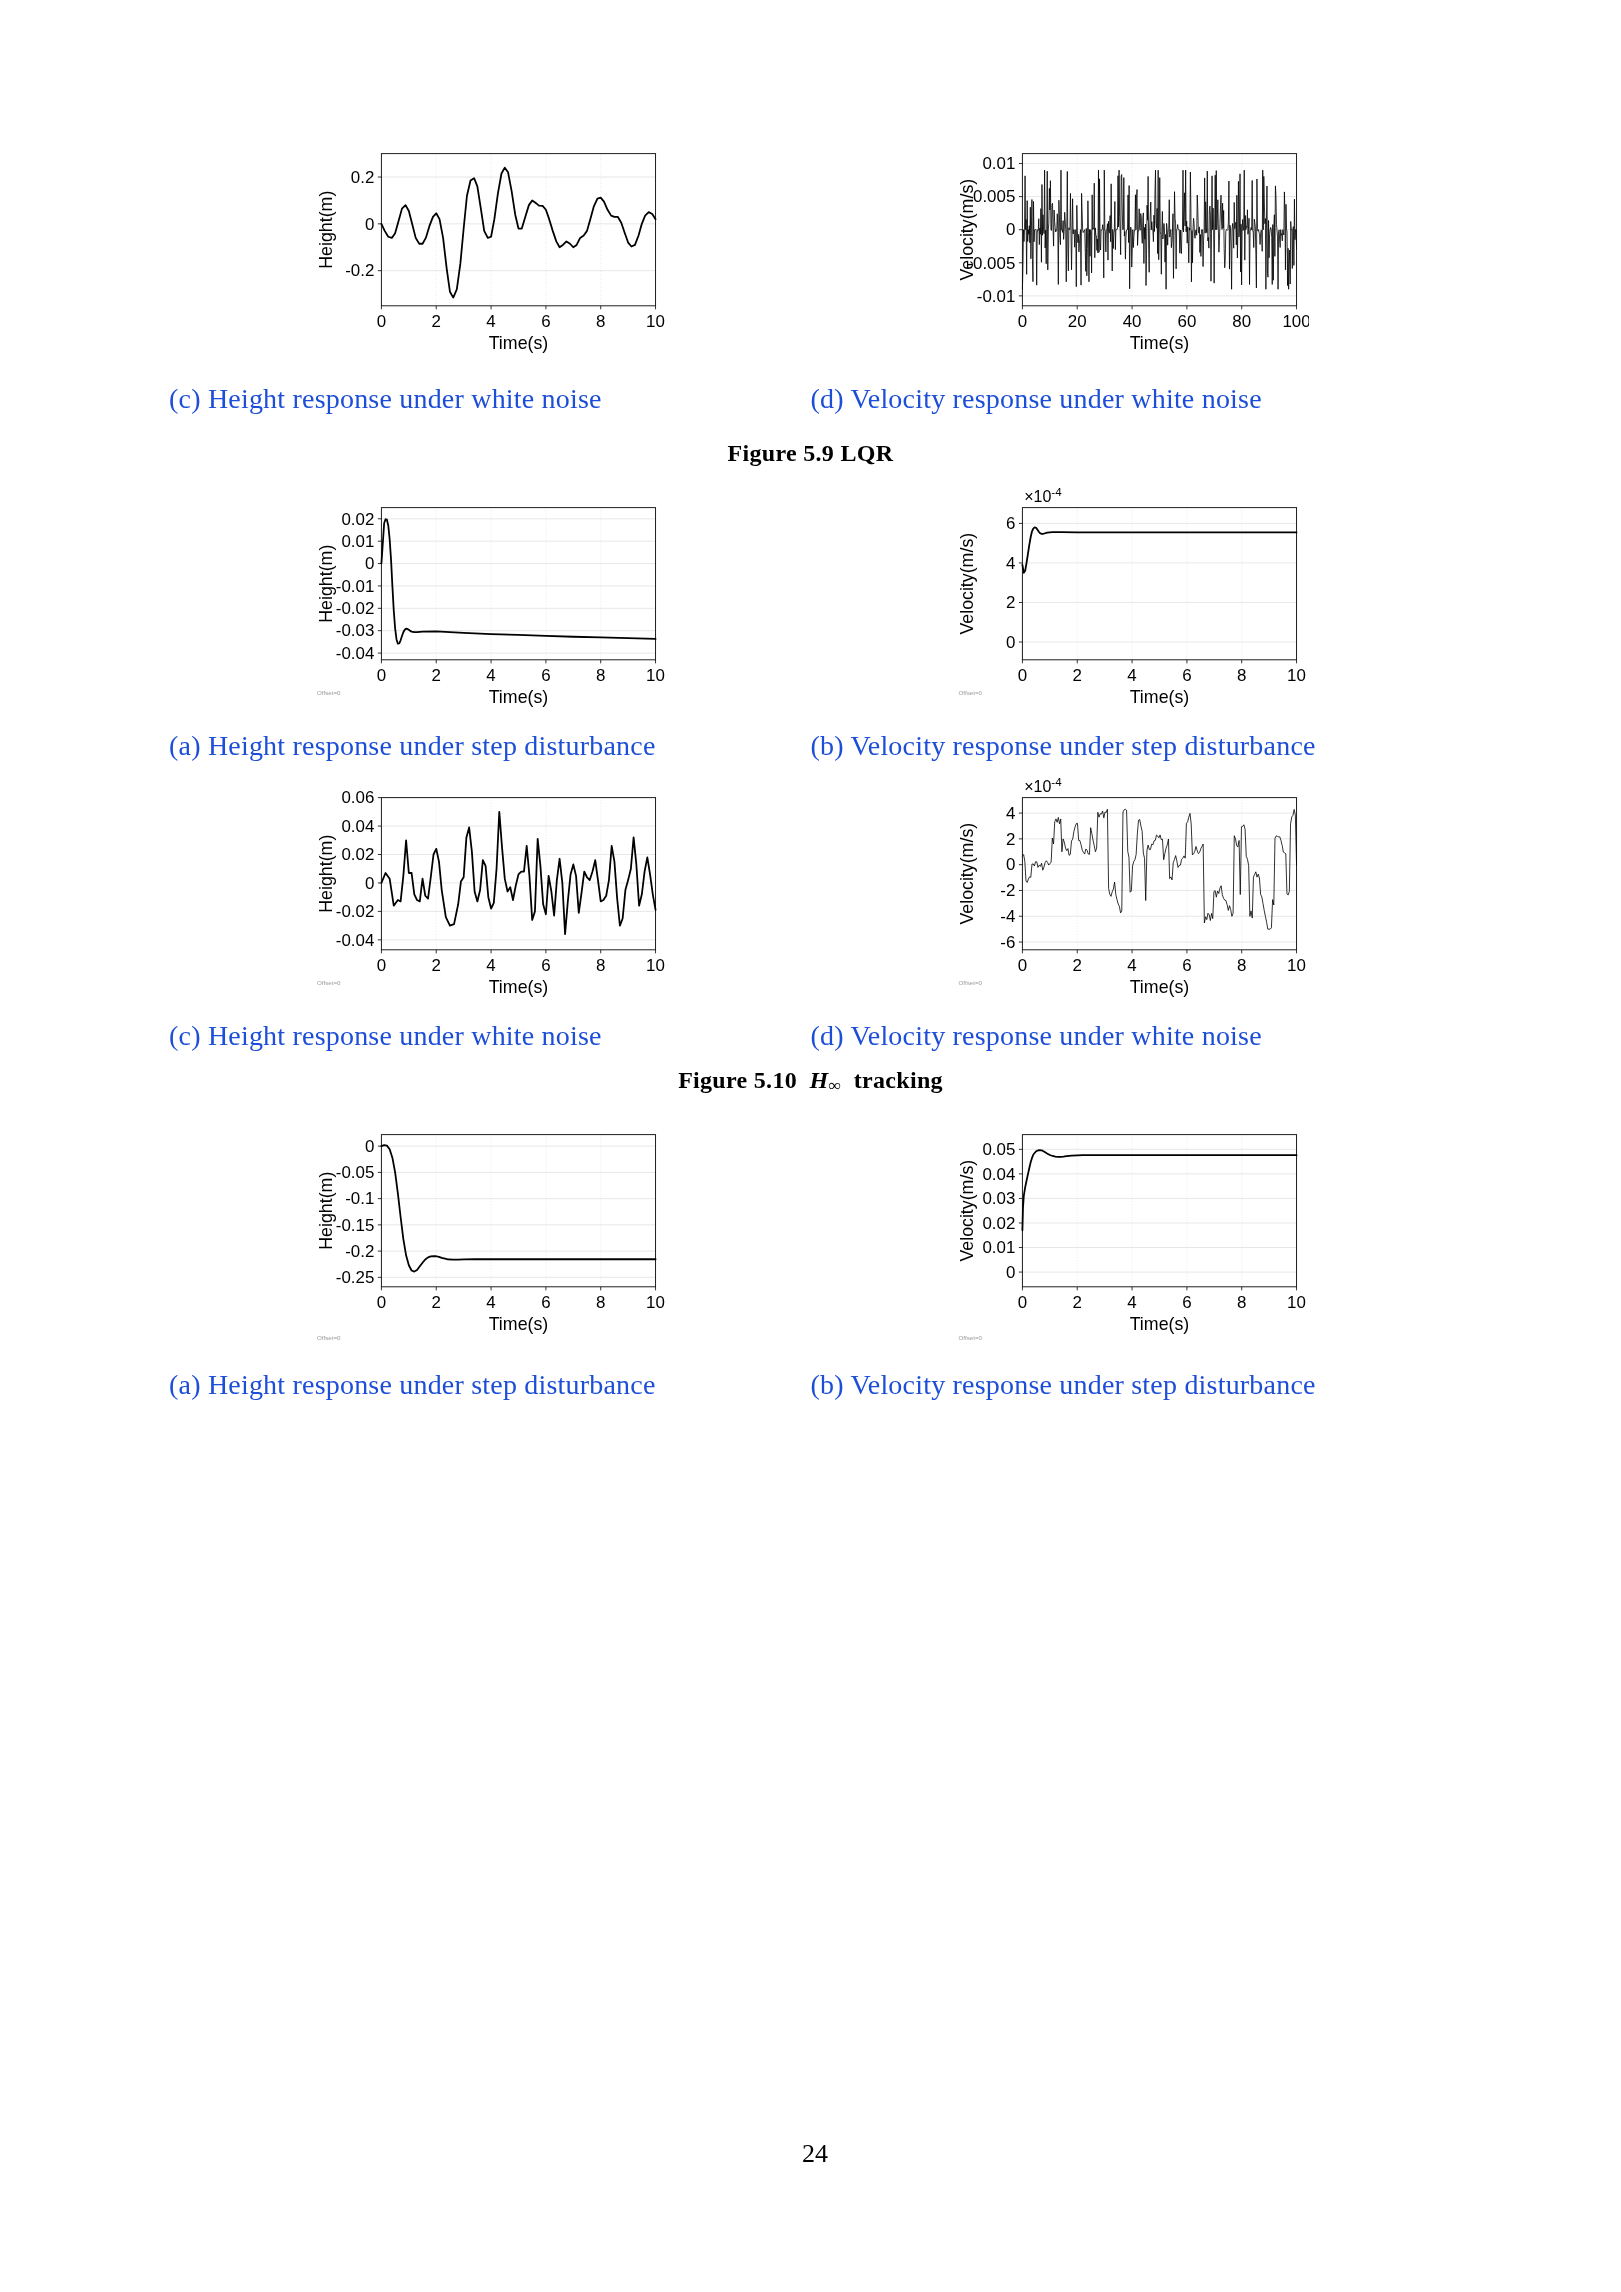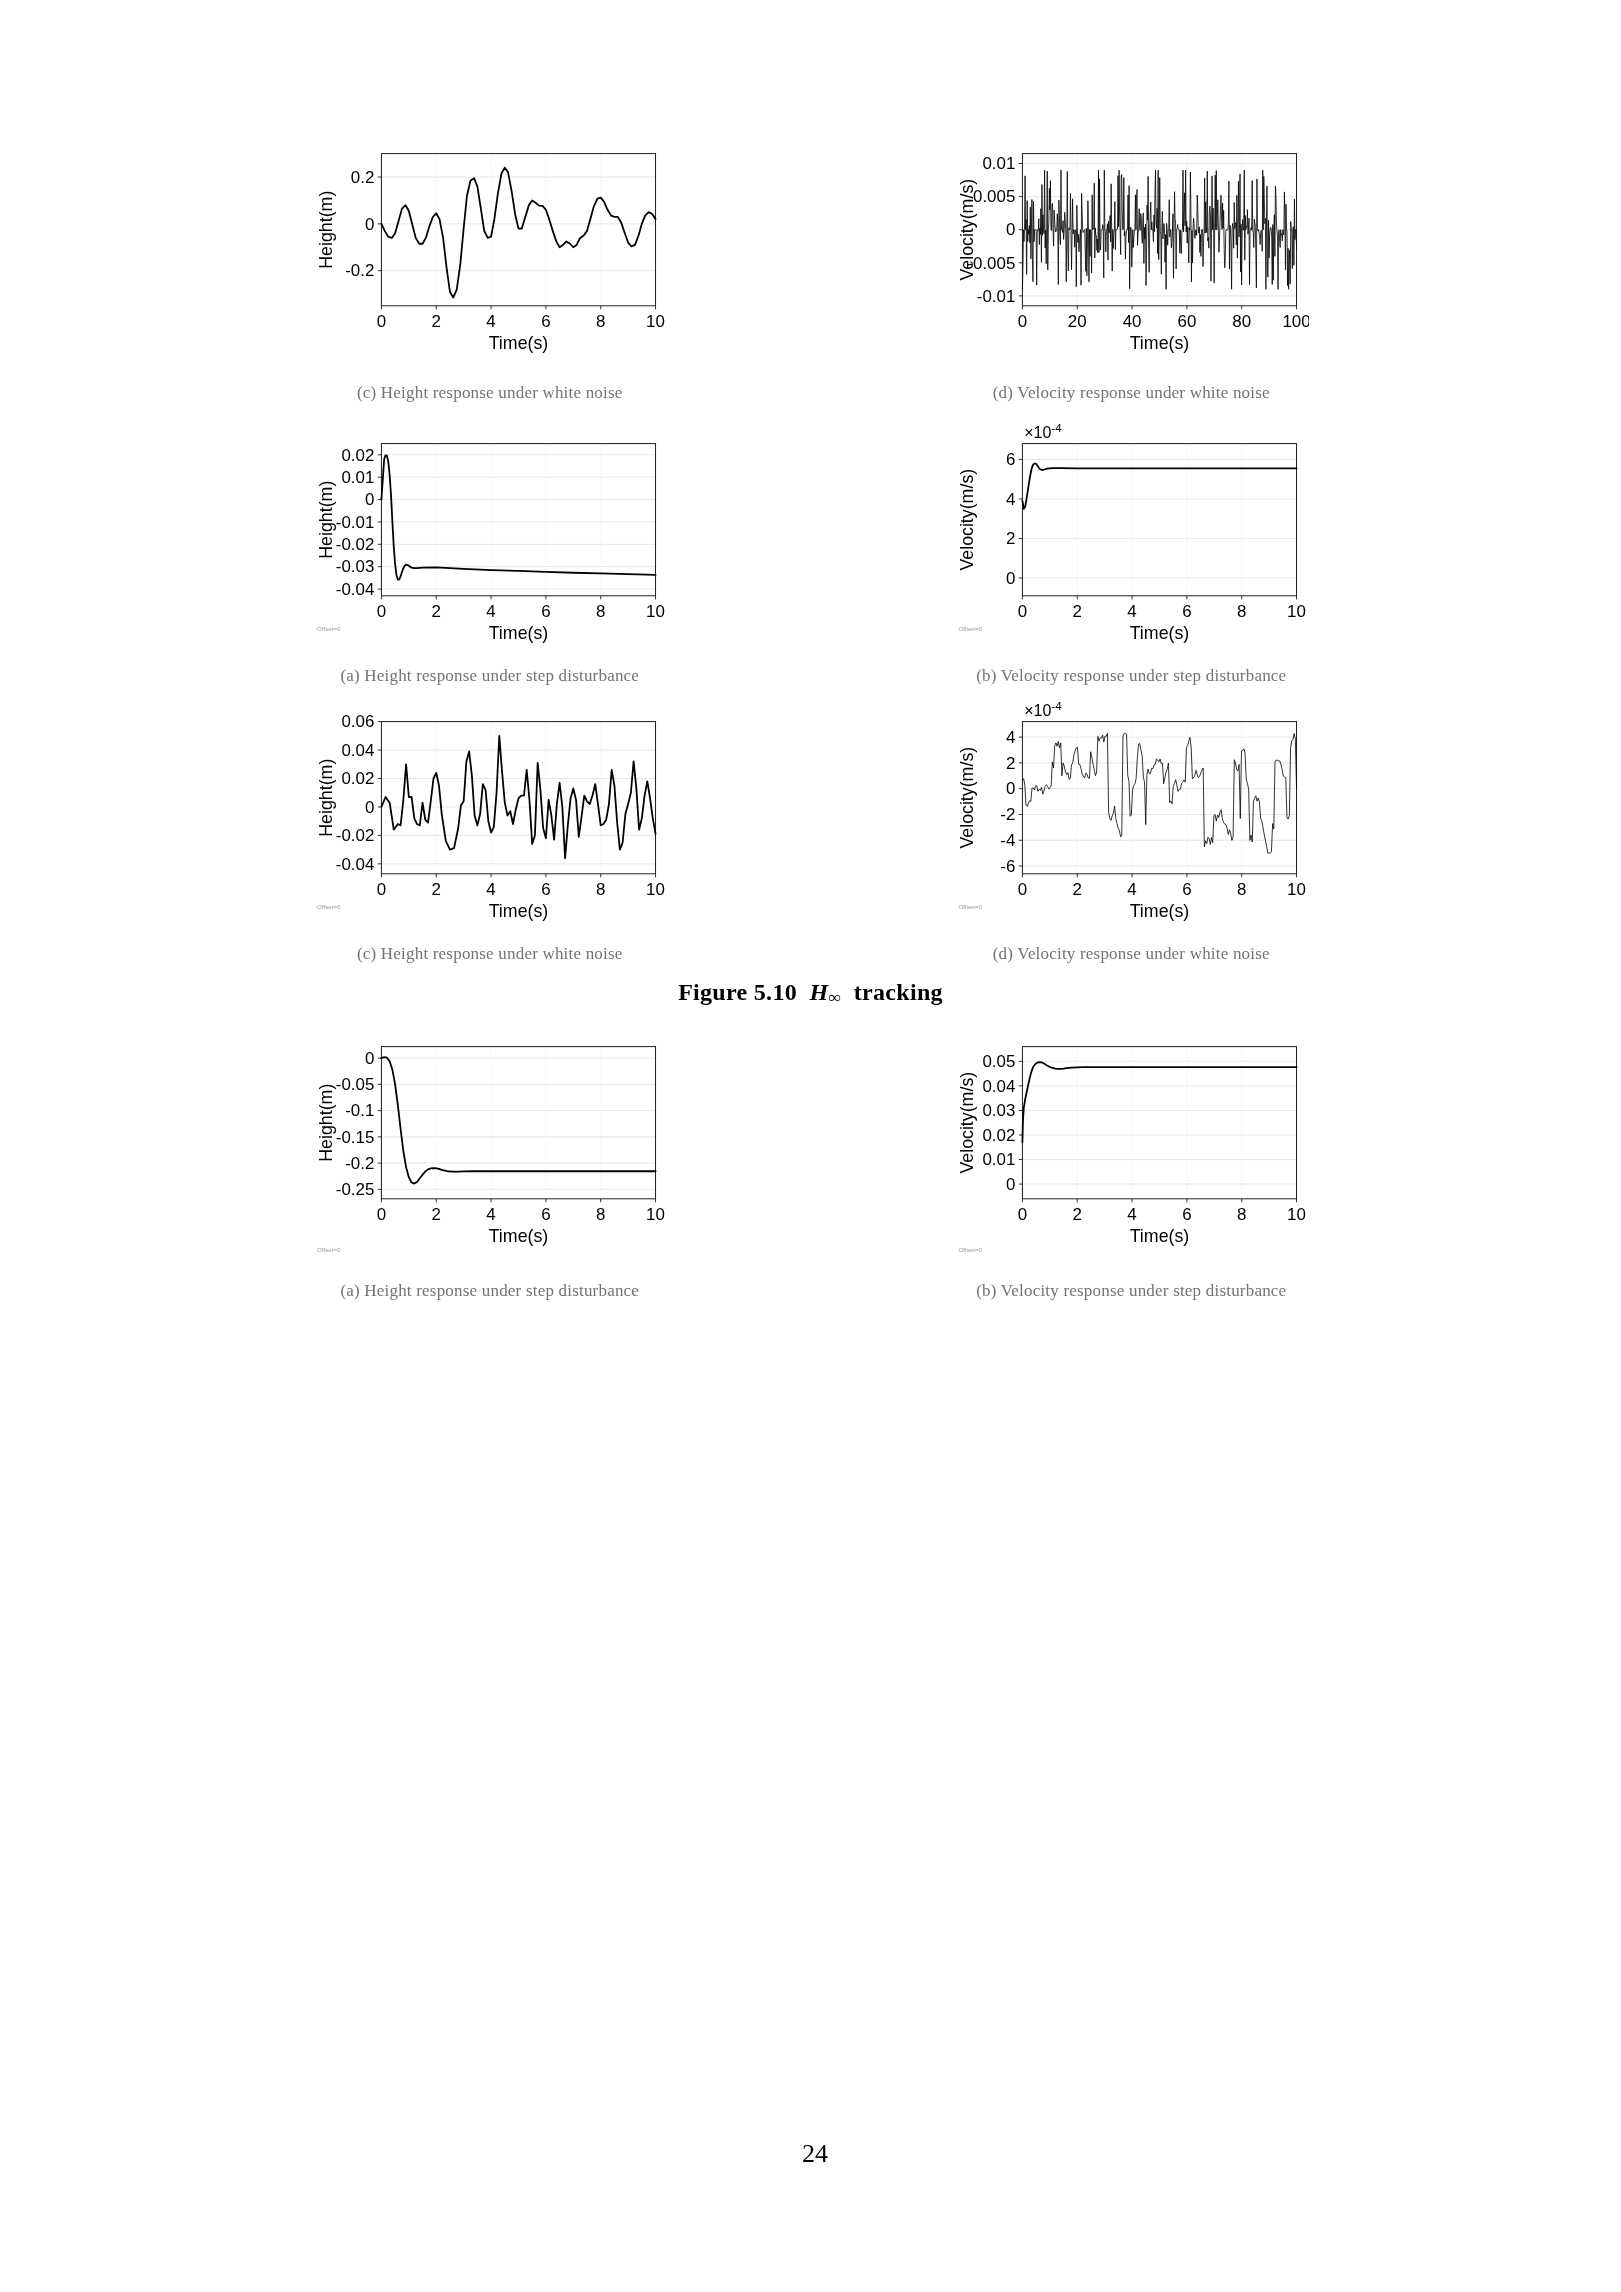--- a/index.html
+++ b/index.html
@@ -47,25 +47,24 @@
   .plot-wrap {
     position: relative;
   }
 
   .caption-row {
     display: flex;
     width: 100%;
   }
   .caption {
     width: 50%;
-    text-align: center;
     font-family: "Liberation Serif", "DejaVu Serif", serif;
-    font-size: 17px;
+    font-size: 28px;
     letter-spacing: 0.2px;
-    color: #737373;
+    color: #1d4ed8;
   }
 
   .fig-title {
     text-align: center;
     font-family: "Liberation Serif", "DejaVu Serif", serif;
     font-weight: bold;
     font-size: 24px;
     letter-spacing: 0.3px;
   }
   .fig-title .hinf {
@@ -191,20 +190,24 @@
               </svg></div>
         </div>
       </div>
     </div>
 
     <div class="caption-row" style="margin-top:18px;">
       <div class="caption">(c) Height response under white noise</div>
       <div class="caption">(d) Velocity response under white noise</div>
     </div>
 
+    <div class="fig-title" style="margin-top:25px;">
+      <span>Figure 5.9</span>
+      <span>LQR</span>
+    </div>
 
     <div class="fig-row" style="margin-top:21.4px;">
       <div class="fig-cell">
         <div class="plot-wrap">
           <div id="chart-2"><svg width="356" height="227" viewBox="0 0 400 255">
                 <rect x="78" y="22" width="308" height="171" fill="#ffffff"></rect>
                 <line x1="78" y1="185.46" x2="386" y2="185.46" stroke="#d8d8d8" stroke-width="0.7"></line>
                 <line x1="78" y1="160.31" x2="386" y2="160.31" stroke="#d8d8d8" stroke-width="0.7"></line>
                 <line x1="78" y1="135.16" x2="386" y2="135.16" stroke="#d8d8d8" stroke-width="0.7"></line>
                 <line x1="78" y1="110.01" x2="386" y2="110.01" stroke="#d8d8d8" stroke-width="0.7"></line>

